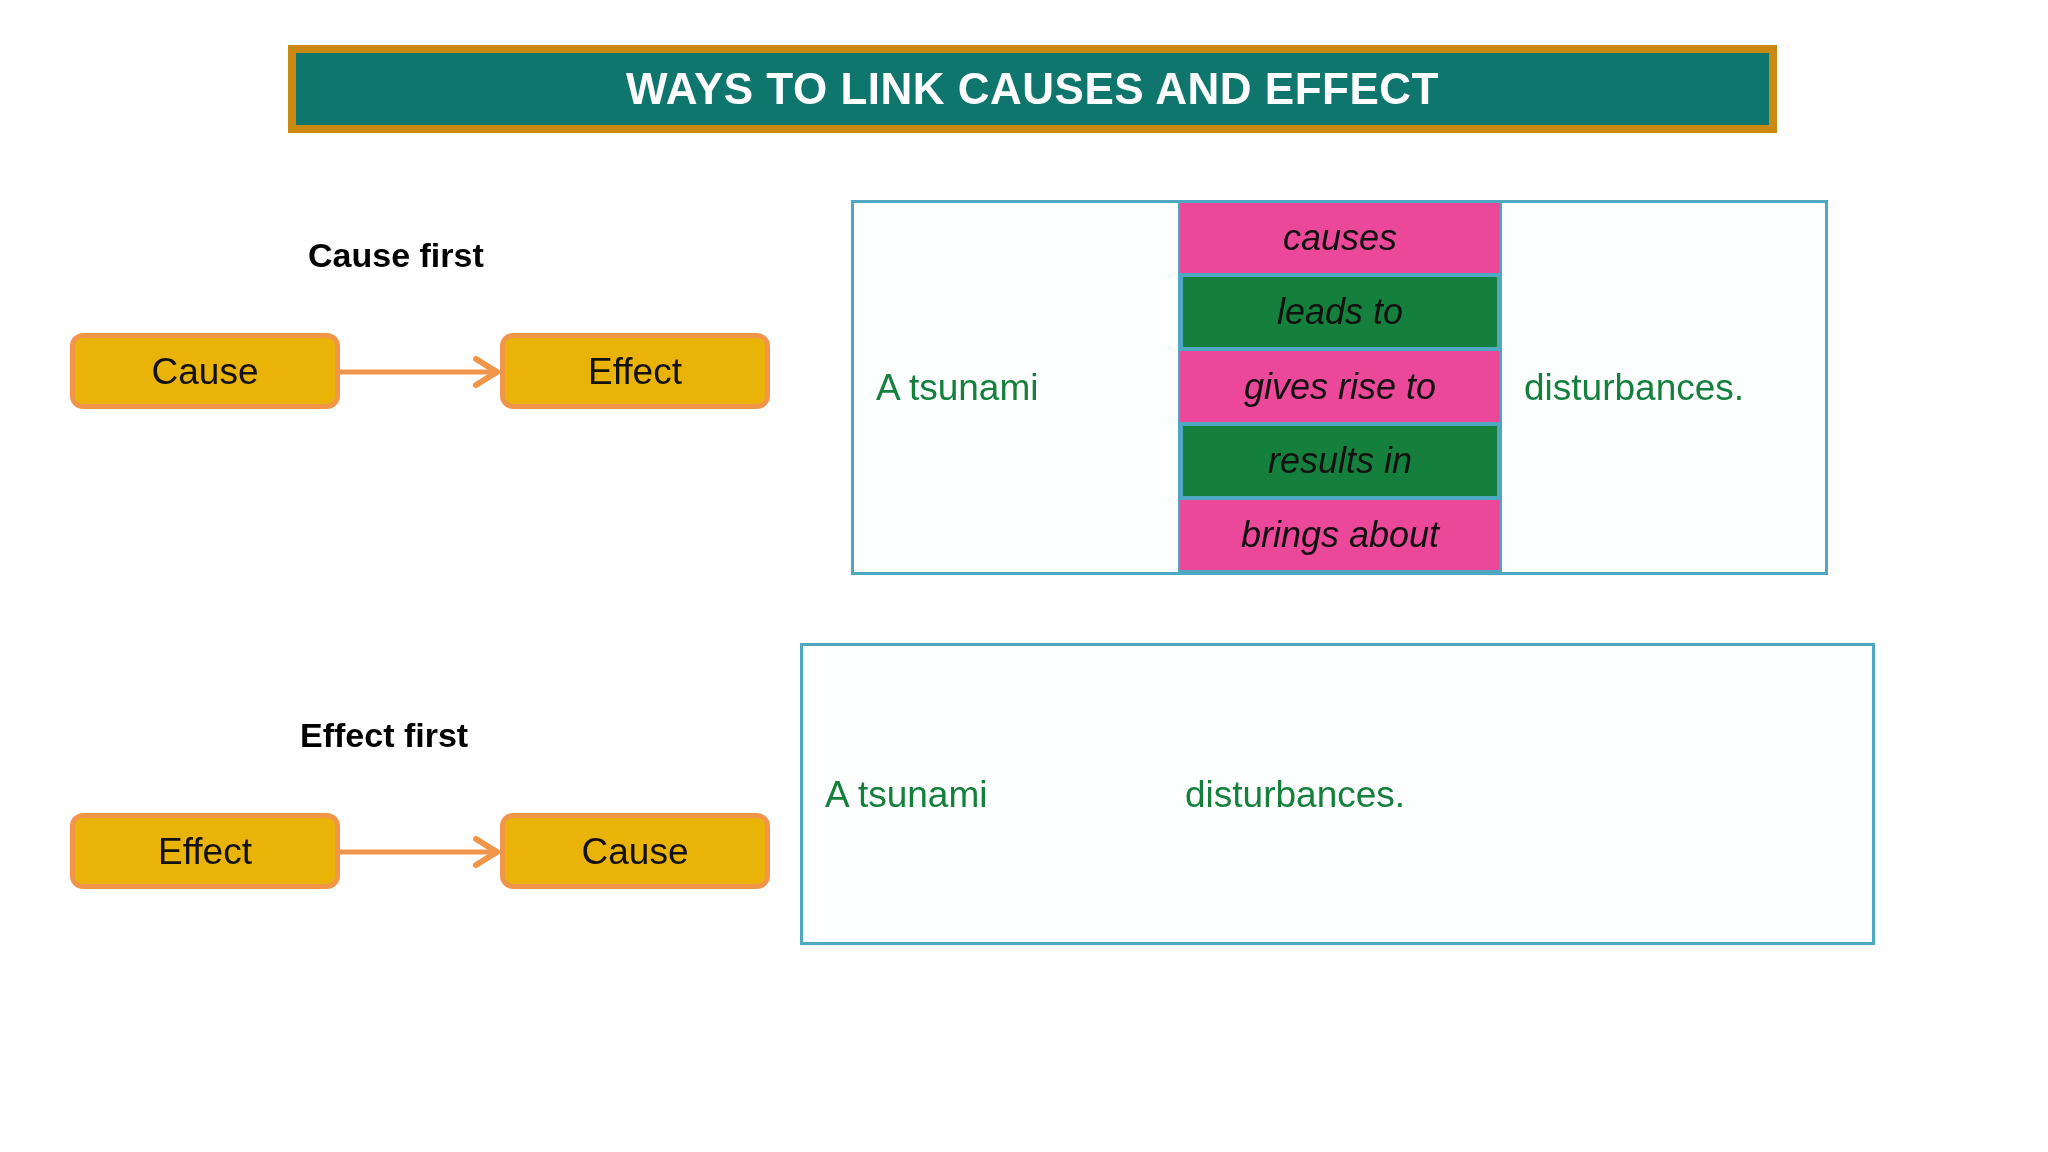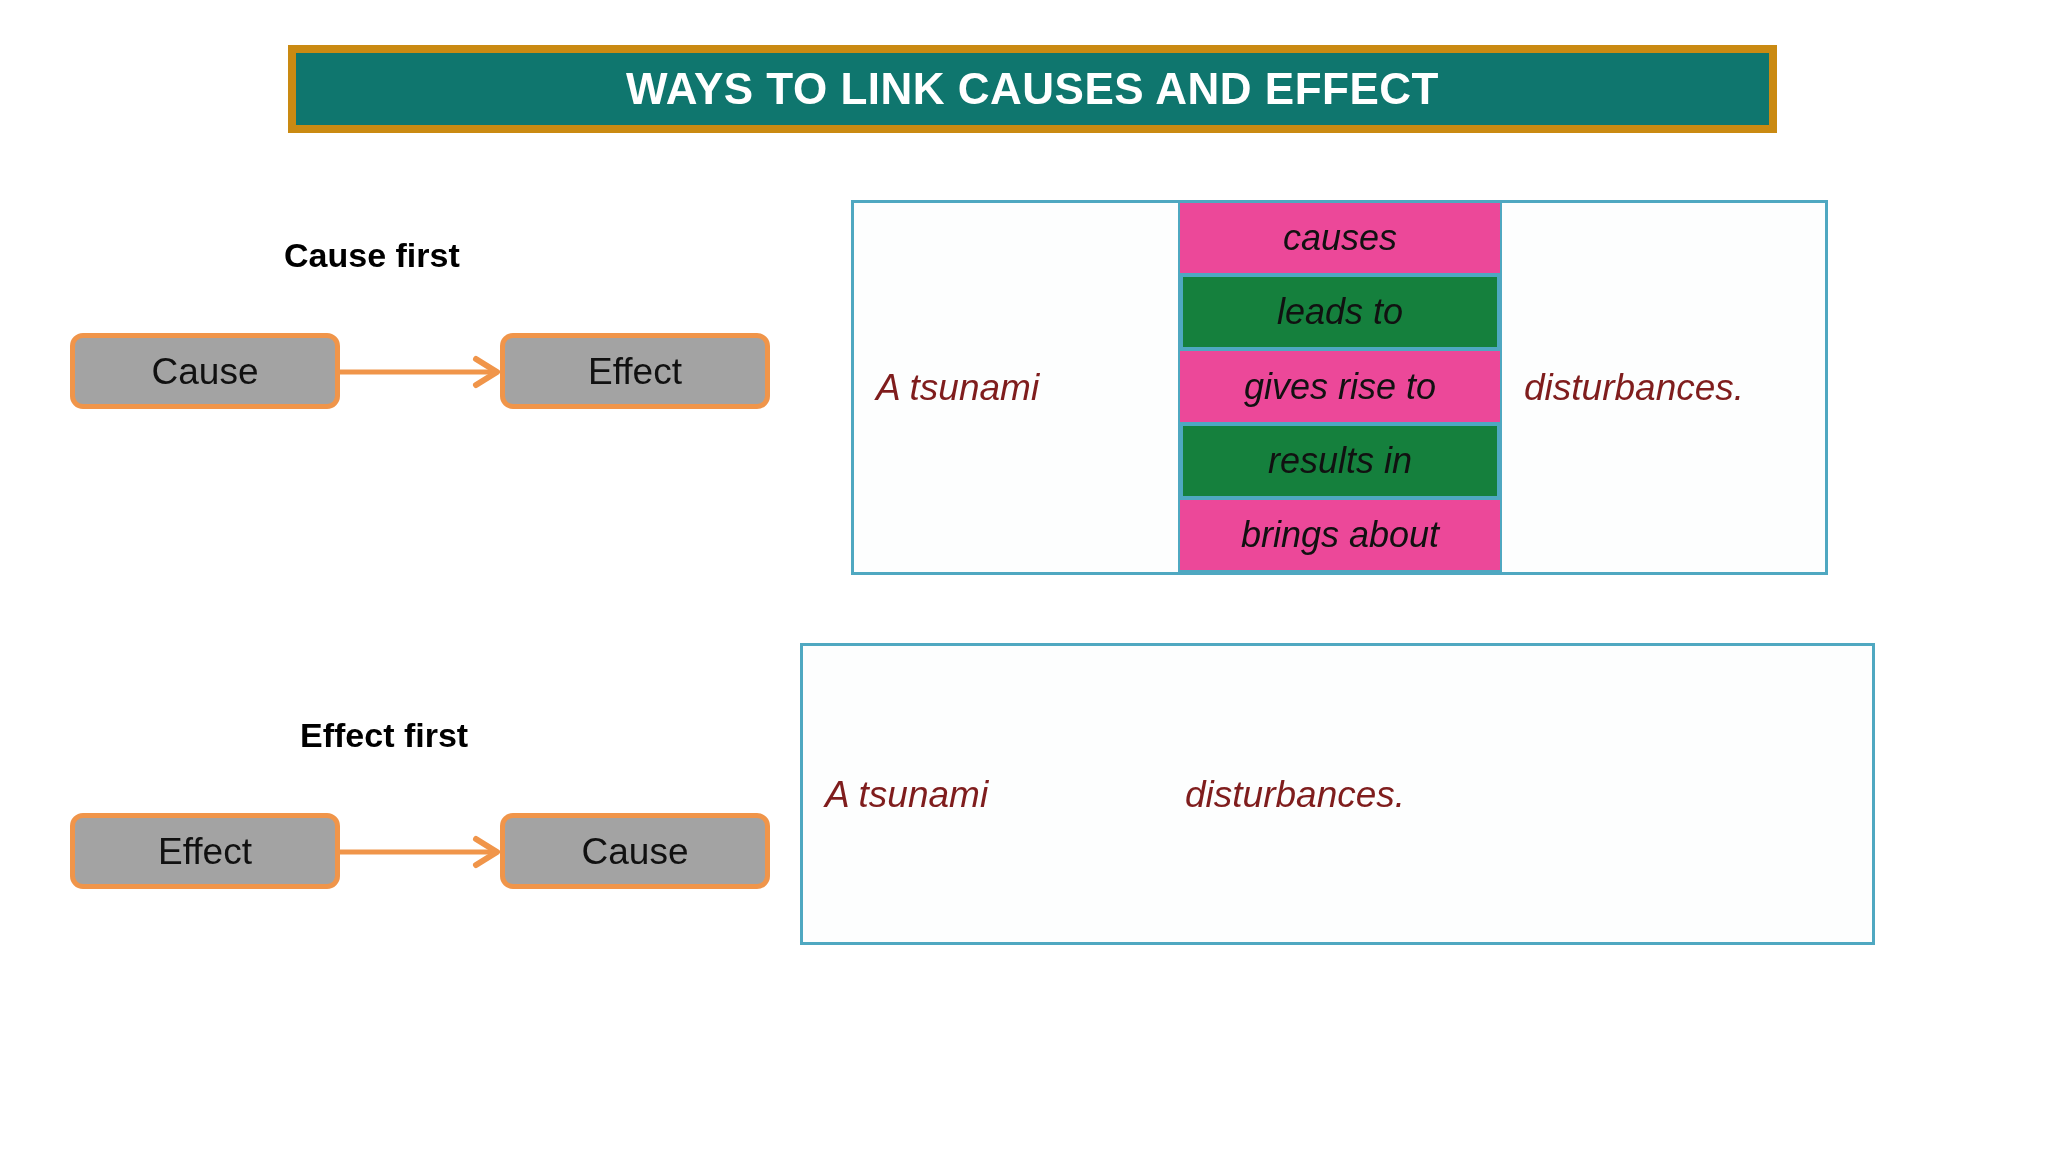--- a/index.html
+++ b/index.html
@@ -48,21 +48,21 @@
     font-weight: bold;
     color: #000000;
     white-space: nowrap;
     line-height: 1;
   }
   .flow-box {
     position: absolute;
     box-sizing: border-box;
     width: 270px;
     height: 76px;
-    background: #a3a3a3;
+    background: #eab308;
     border: 5px solid #f0954a;
     border-radius: 13px;
     display: flex;
     align-items: center;
     justify-content: center;
   }
   .flow-box .flow-label {
     font-size: 37px;
     color: #111111;
     line-height: 1;
@@ -88,23 +88,22 @@
   .col-subject,
   .col-object {
     display: flex;
     align-items: center;
     box-sizing: border-box;
   }
   .col-subject { justify-content: flex-start; }
   .col-object  { justify-content: flex-start; }
   .col-subject .cell-text,
   .col-object  .cell-text {
-    font-style: italic;
     font-size: 37px;
-    color: #7f1d1d;
+    color: #15803d;
     line-height: 1;
     white-space: nowrap;
   }
   .col-linkers {
     display: flex;
     flex-direction: column;
     box-sizing: border-box;
     border-left: 2px solid #4fa8c1;
     border-right: 2px solid #4fa8c1;
   }
@@ -152,21 +151,21 @@
 </style>
 </head>
 <body>
 
 <div id="title-banner">
   <span class="title-text">Ways to link causes and effect</span>
 </div>
 
 <div class="diagram-group">
 
-  <div class="diagram-heading" style="left:284px; top:238px;">Cause first</div>
+  <div class="diagram-heading" style="left:308px; top:238px;">Cause first</div>
 
   <div class="flow-box" style="left:70px; top:333px;">
     <span class="flow-label">Cause</span>
   </div>
 
   <svg class="flow-arrow" style="left:336px; top:352px;" viewBox="0 0 170 40">
     <line x1="0" y1="20" x2="158" y2="20" stroke="#f0954a" stroke-width="5"></line>
     <polyline points="140,7 161,20 140,33" fill="none" stroke="#f0954a" stroke-width="6" stroke-linecap="round" stroke-linejoin="round"></polyline>
   </svg>
 

